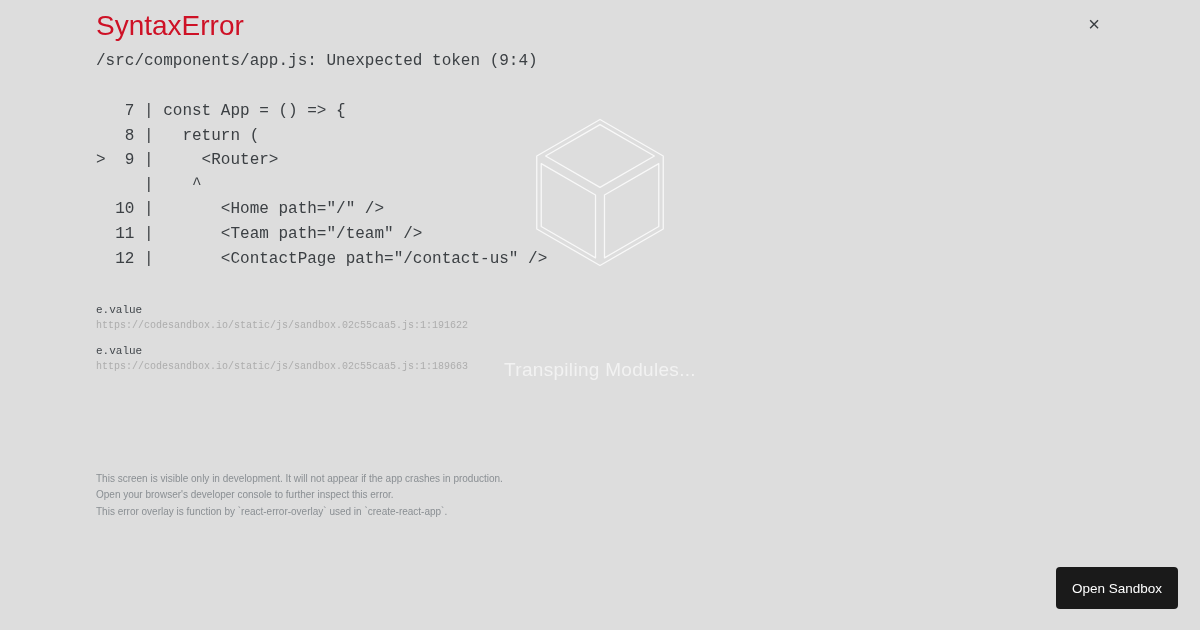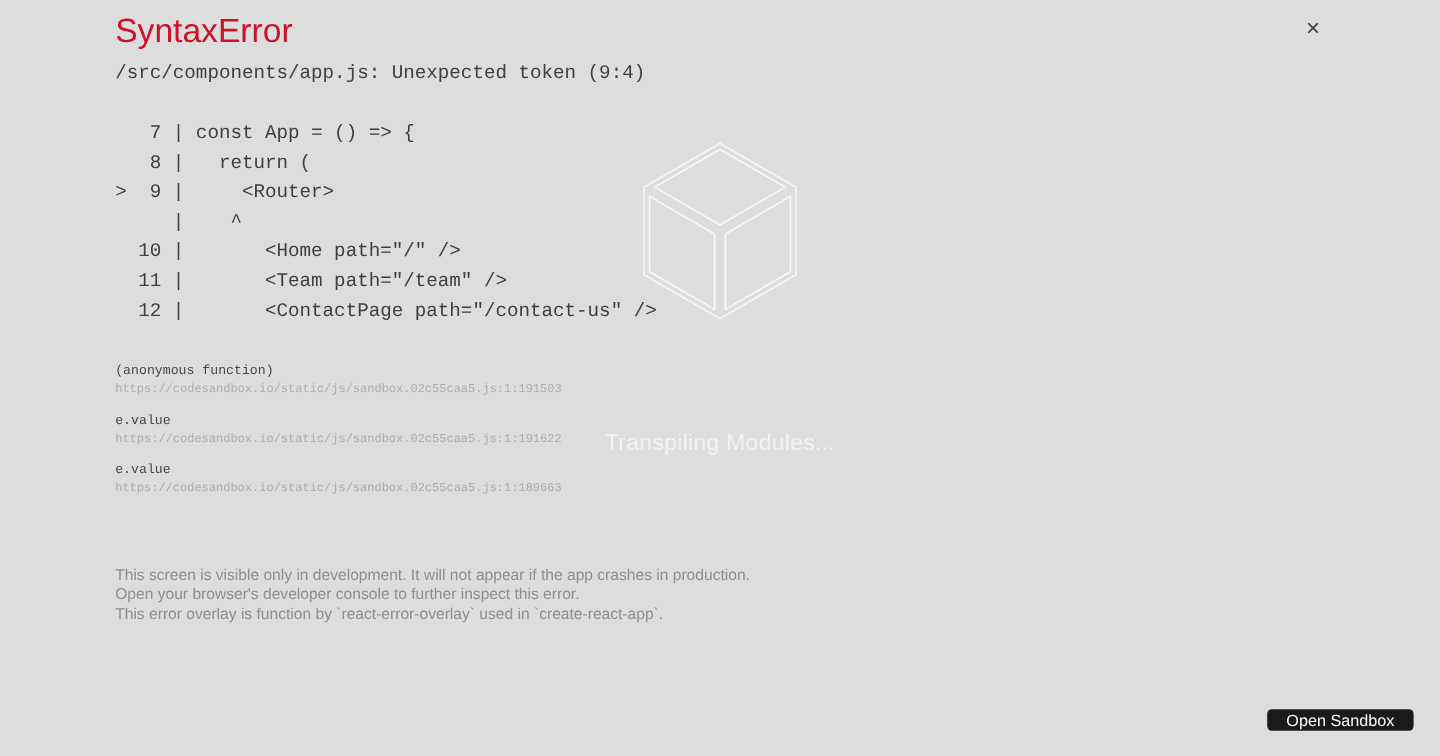--- a/index.html
+++ b/index.html
@@ -67,40 +67,40 @@
   .stack-loc {
     font-family: "Liberation Mono", monospace;
     font-size: 10px;
     line-height: 16px;
     color: #adadad;
     white-space: pre;
   }
 
   .footer { position: absolute; left: 0; top: 471px; }
   .footer-line {
-    font-size: 13px;
+    font-size: 10px;
     line-height: 16.4px;
     color: #8a8f93;
   }
 
   .close-btn {
     position: absolute;
     top: 12px; right: 100px;
     background: none; border: none;
     font-size: 20px; line-height: 24px;
     color: #3a3e42;
     cursor: pointer;
     font-family: "Liberation Sans", sans-serif;
     padding: 0;
   }
 
   .open-sandbox-btn {
     position: absolute;
     right: 22px; bottom: 21px;
-    height: 18px;
+    height: 42px;
     padding: 0 16px;
     background: #1a1a1a;
     color: #ffffff;
     border: none;
     border-radius: 4px;
     font-family: "Liberation Sans", sans-serif;
     font-size: 13.5px;
     cursor: pointer;
   }
 </style>
@@ -130,24 +130,20 @@
       <div class="code-line">   8 |   return (</div>
       <div class="code-line">&gt;  9 |     &lt;Router&gt;</div>
       <div class="code-line">     |    ^</div>
       <div class="code-line">  10 |       &lt;Home path="/" /&gt;</div>
       <div class="code-line">  11 |       &lt;Team path="/team" /&gt;</div>
       <div class="code-line">  12 |       &lt;ContactPage path="/contact-us" /&gt;</div>
     </div>
 
     <div class="stack">
       <div class="stack-frame">
-        <div class="stack-fn">(anonymous function)</div>
-        <div class="stack-loc">https://codesandbox.io/static/js/sandbox.02c55caa5.js:1:191503</div>
-      </div>
-      <div class="stack-frame">
         <div class="stack-fn">e.value</div>
         <div class="stack-loc">https://codesandbox.io/static/js/sandbox.02c55caa5.js:1:191622</div>
       </div>
       <div class="stack-frame">
         <div class="stack-fn">e.value</div>
         <div class="stack-loc">https://codesandbox.io/static/js/sandbox.02c55caa5.js:1:189663</div>
       </div>
       <div class="stack-frame">
       </div>
     </div>

